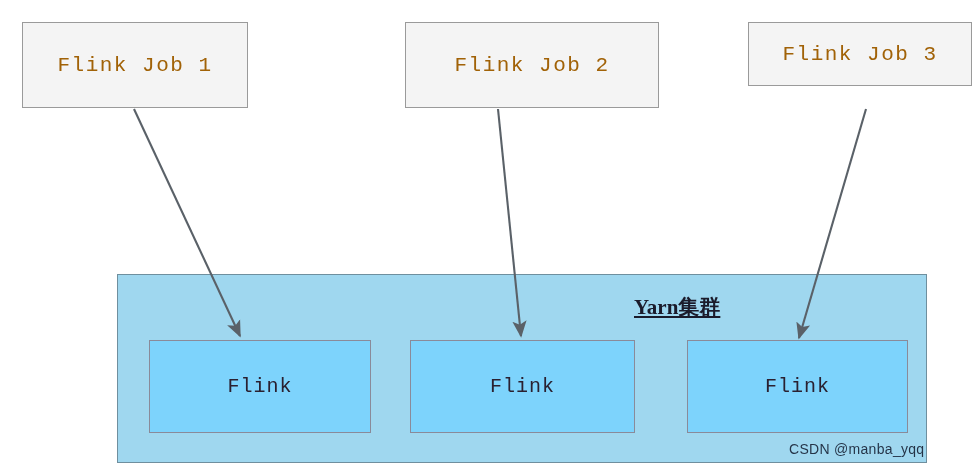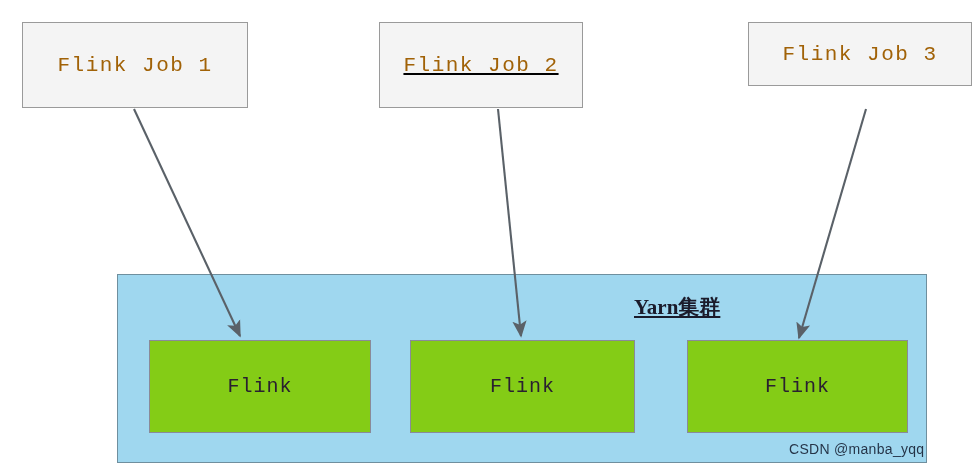--- a/index.html
+++ b/index.html
@@ -48,21 +48,21 @@
     font-weight: 700;
     color: #1b1b2b;
     white-space: nowrap;
     text-decoration: underline;
   }
 
   
   .session-box {
     position: absolute;
     box-sizing: border-box;
-    background: #84cc16;
+    background: #7dd3fc;
     border: 1px solid #8a8a99;
     display: flex;
     flex-direction: column;
     align-items: center;
     justify-content: center;
   }
   .session-box .line {
     font-family: "Liberation Mono", "DejaVu Sans Mono", monospace;
     font-size: 20px;
     letter-spacing: 1px;
@@ -110,21 +110,21 @@
   </div>
 
   <div class="session-box" style="left:687px; top:340px; width:221px; height:93px;">
     <span class="line">Flink</span>
   </div>
 
   <div class="job-box" style="left:22px; top:22px; width:226px; height:86px;">
     <span class="label">Flink Job 1</span>
   </div>
 
-  <div class="job-box" style="left:379px; top:22px; width:204px; height:86px;text-decoration:underline;">
+  <div class="job-box" style="left:405px; top:22px; width:254px; height:86px;">
     <span class="label">Flink Job 2</span>
   </div>
 
   <div class="job-box" style="left:748px; top:22px; width:224px; height:64px;">
     <span class="label">Flink Job 3</span>
   </div>
 
   <svg id="arrow-layer" viewBox="0 0 974 475" width="974" height="475">
     <defs>
       <marker id="arrowhead" markerWidth="9" markerHeight="9" refX="7.2" refY="4" orient="auto" markerUnits="strokeWidth">

